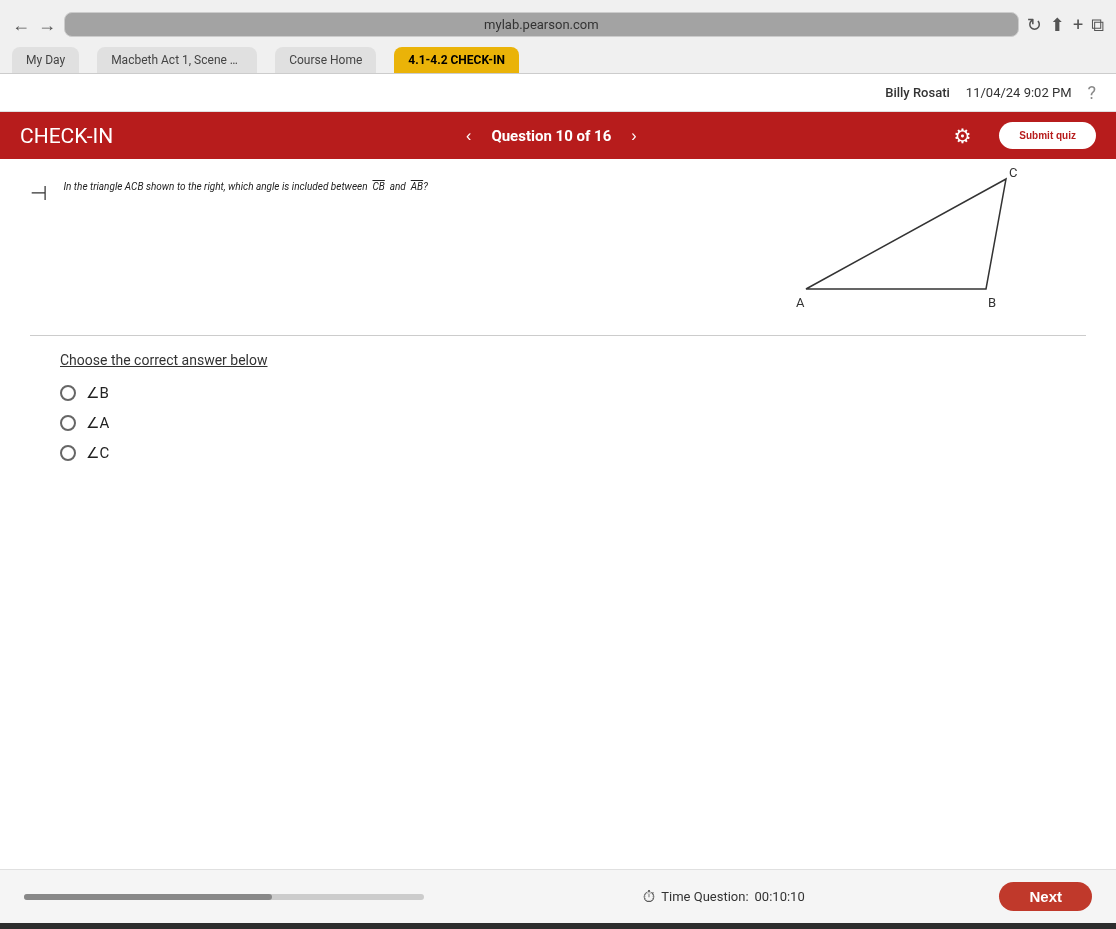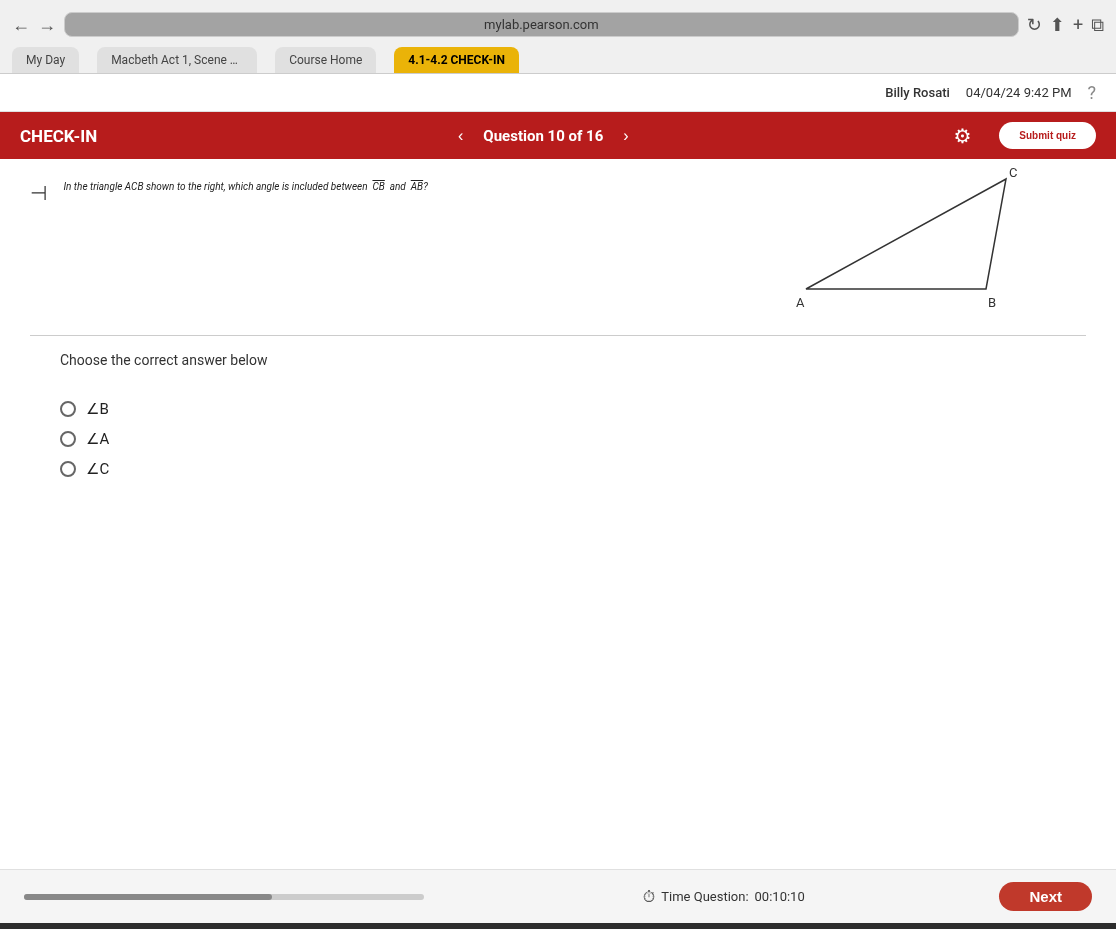--- a/index.html
+++ b/index.html
@@ -100,22 +100,22 @@
     .quiz-header {
       background: #b71c1c;
       color: white;
       display: flex;
       align-items: center;
       padding: 10px 20px;
       gap: 20px;
     }
 
     .quiz-title {
-      font-size: 17px;
-      font-weight: bold;
+      font-size: 21px;
+      font-weight: normal;
       flex: 0 0 auto;
       margin-right: 36px;
     }
 
     .question-nav {
       display: flex;
       align-items: center;
       gap: 12px;
       flex: 1;
       justify-content: center;
@@ -221,21 +221,22 @@
       margin: 16px 0;
     }
 
     .answer-section {
       padding: 0 30px;
     }
 
     .choose-label {
       font-size: 14px;
       color: #333;
-      margin-bottom: 32px;
+      margin-bottom: 16px;
+      text-decoration: underline;
     }
 
     .radio-option {
       display: flex;
       align-items: center;
       gap: 10px;
       margin-bottom: 12px;
       cursor: pointer;
     }
 
@@ -329,21 +330,21 @@
     <div class="tab active">
       <span>4.1-4.2 CHECK-IN</span>
     </div>
   </div>
 </div>
 
 <div class="main-content">
 
   <div class="user-bar">
     <span class="user-name">Billy Rosati</span>
-    <span>04/04/24 9:42 PM</span>
+    <span>11/04/24 9:02 PM</span>
     <span style="font-size:18px; color:#888; cursor:pointer;">?</span>
   </div>
 
   <div class="quiz-header">
     <div class="quiz-title">CHECK-IN</div>
 
     <div class="question-nav">
       <button class="nav-arrow">‹</button>
       <span class="question-label">Question 10 of 16</span>
       <button class="nav-arrow">›</button>

